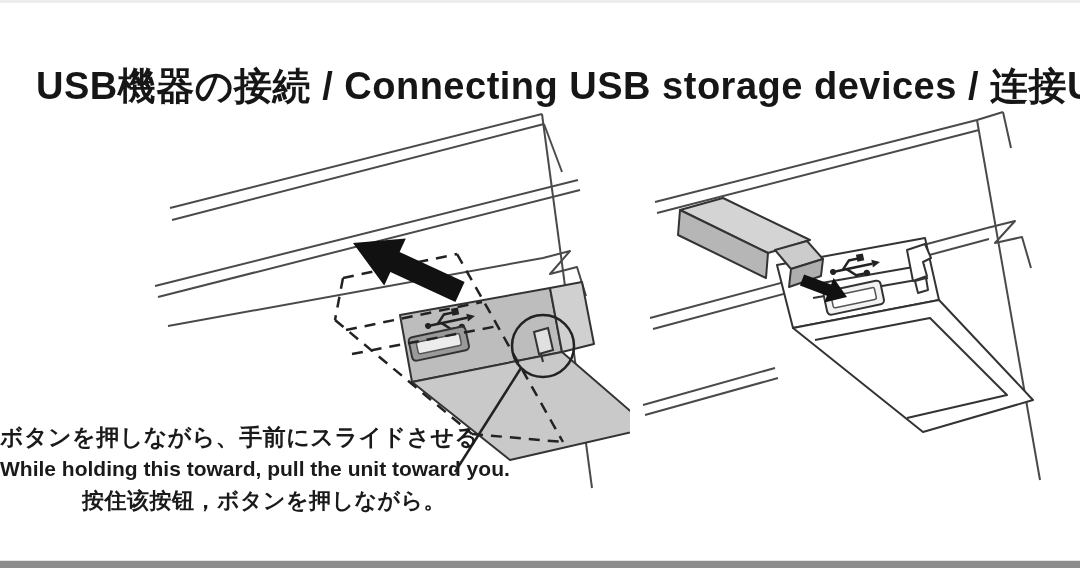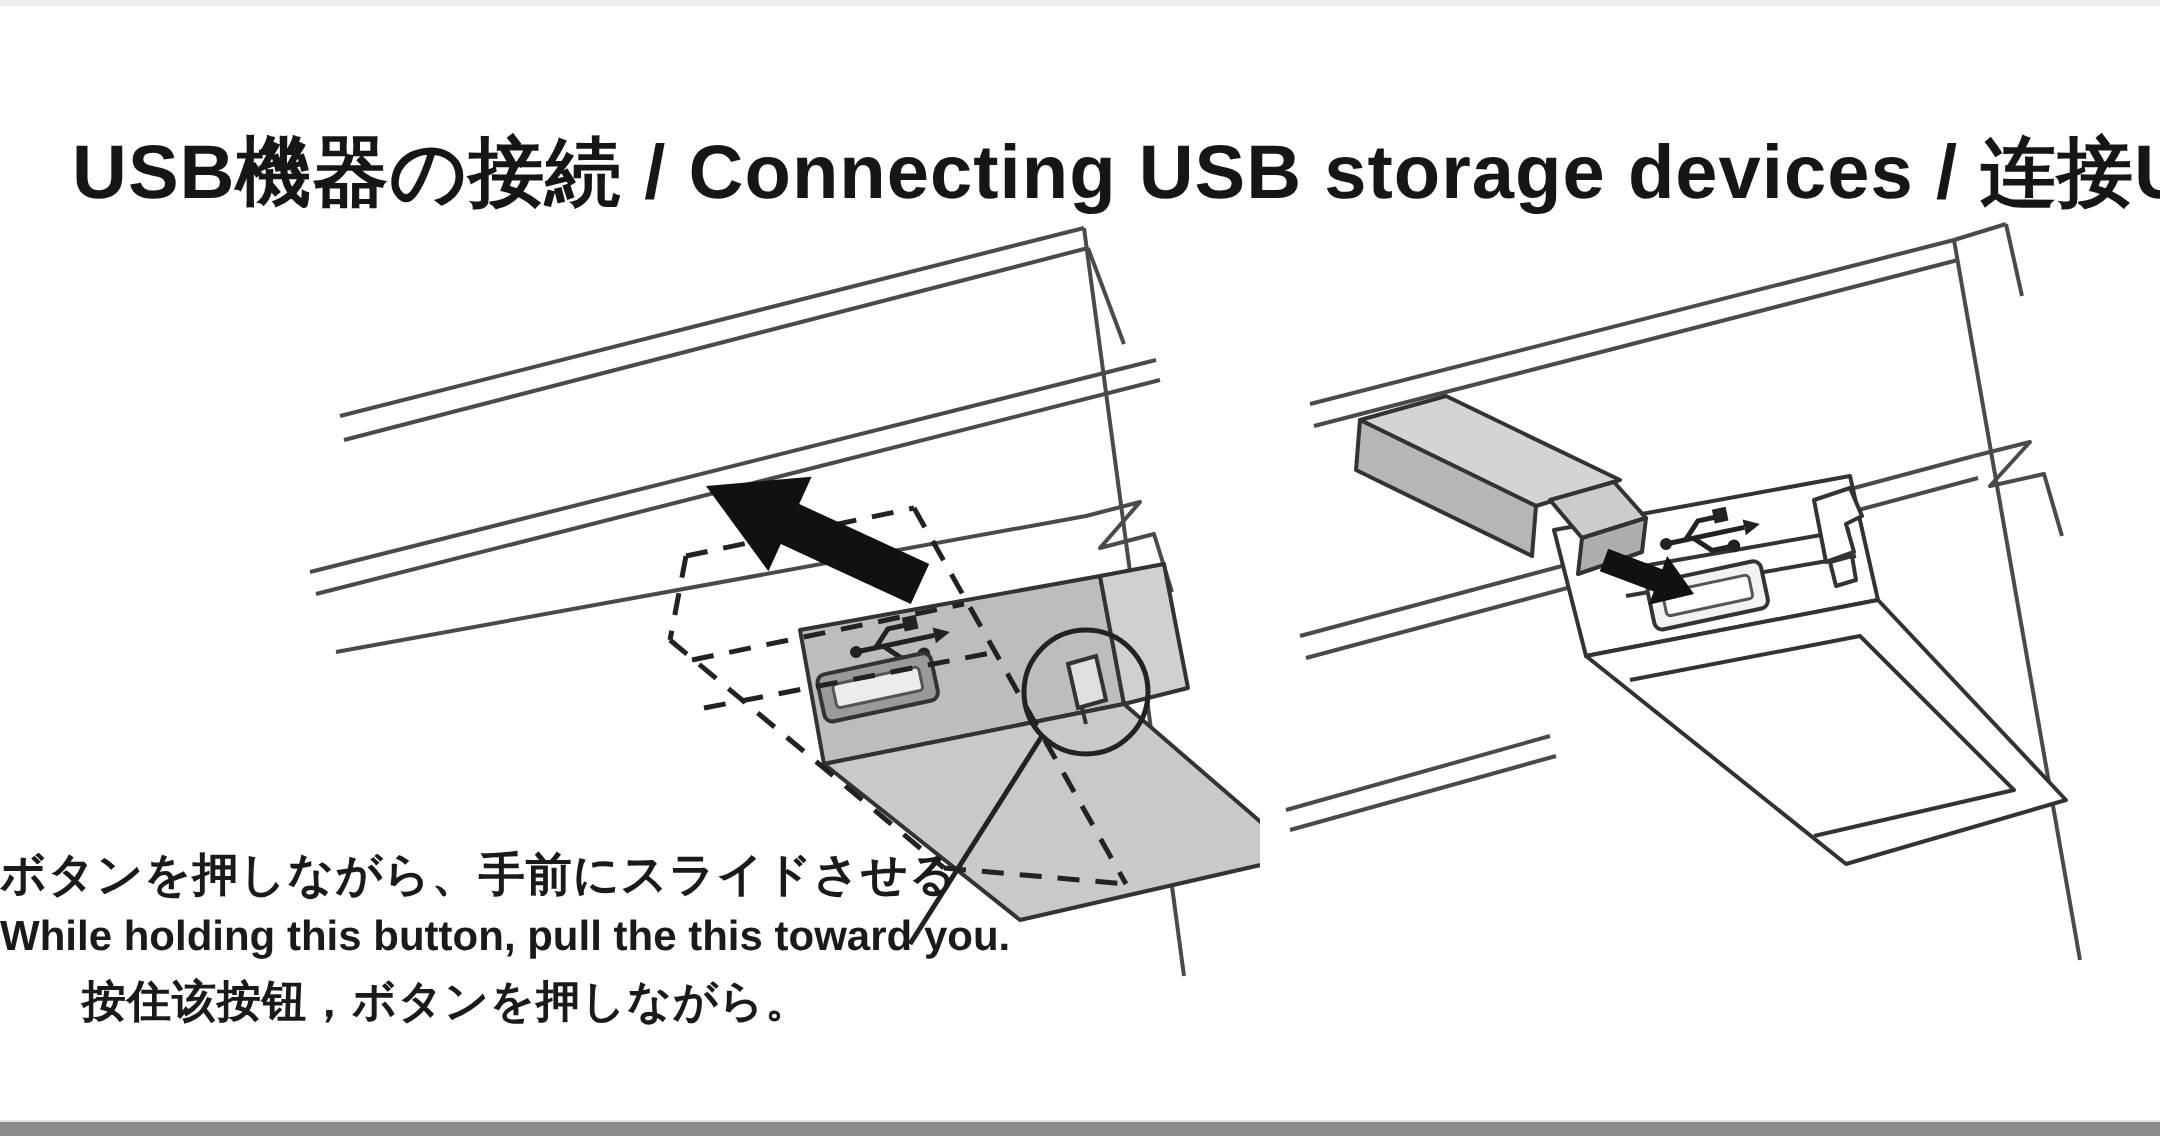--- a/index.html
+++ b/index.html
@@ -18,21 +18,21 @@
   .page-title {
     position: absolute; top: 36px; left: 36px;
     font-size: 38px; font-weight: 700; letter-spacing: 0.5px;
     white-space: nowrap; color: #161616;
   }
   .fig { position: absolute; }
   .fig-left  { top: 100px; left: 150px; width: 480px; height: 390px; }
   .fig-right { top: 100px; left: 635px; width: 450px; height: 390px; }
   .caption-block {
     position: absolute; top: 421px; left: 0; width: 446px;
-    text-align: center; line-height: 32px; white-space: nowrap;
+    text-align: right; line-height: 32px; white-space: nowrap;
   }
   .cap-ja { font-size: 23px; font-weight: 600; letter-spacing: 0.5px; }
   .cap-en { font-size: 21px; font-weight: 700; }
   .cap-zh { font-size: 22px; font-weight: 600; letter-spacing: 0.5px; }
   .bottom-bar {
     position: absolute; bottom: 0; left: 0; width: 1080px; height: 7px;
     background: #8d8d8d; border-top: 1px solid #e2e2e2;
   }
   svg { display: block; }
 </style>
@@ -143,17 +143,17 @@
     <polygon points="45,110 133,153 131,178 43,135" fill="#b6b6b6"></polygon>
     <polygon points="140,150 172,141 188,159 156,169" fill="#cccccc"></polygon>
     <polygon points="156,169 188,159 186,176 154,187" fill="#aeaeae"></polygon>
   </g>
 
   <polygon points="212,197 189.4,202.4 191.9,195.8 164.9,185.6 169.1,174.4 196.1,184.6 198.6,178" fill="#111111"></polygon>
 </svg>
 
 <div class="caption-block">
   <div class="cap-ja">ボタンを押しながら、手前にスライドさせる</div>
-  <div class="cap-en">While holding this button, pull the this toward you.</div>
+  <div class="cap-en">While holding this toward, pull the unit toward you.</div>
   <div class="cap-zh">按住该按钮，ボタンを押しながら。</div>
 </div>
 
 <div class="bottom-bar"></div>
 
 </body></html>

